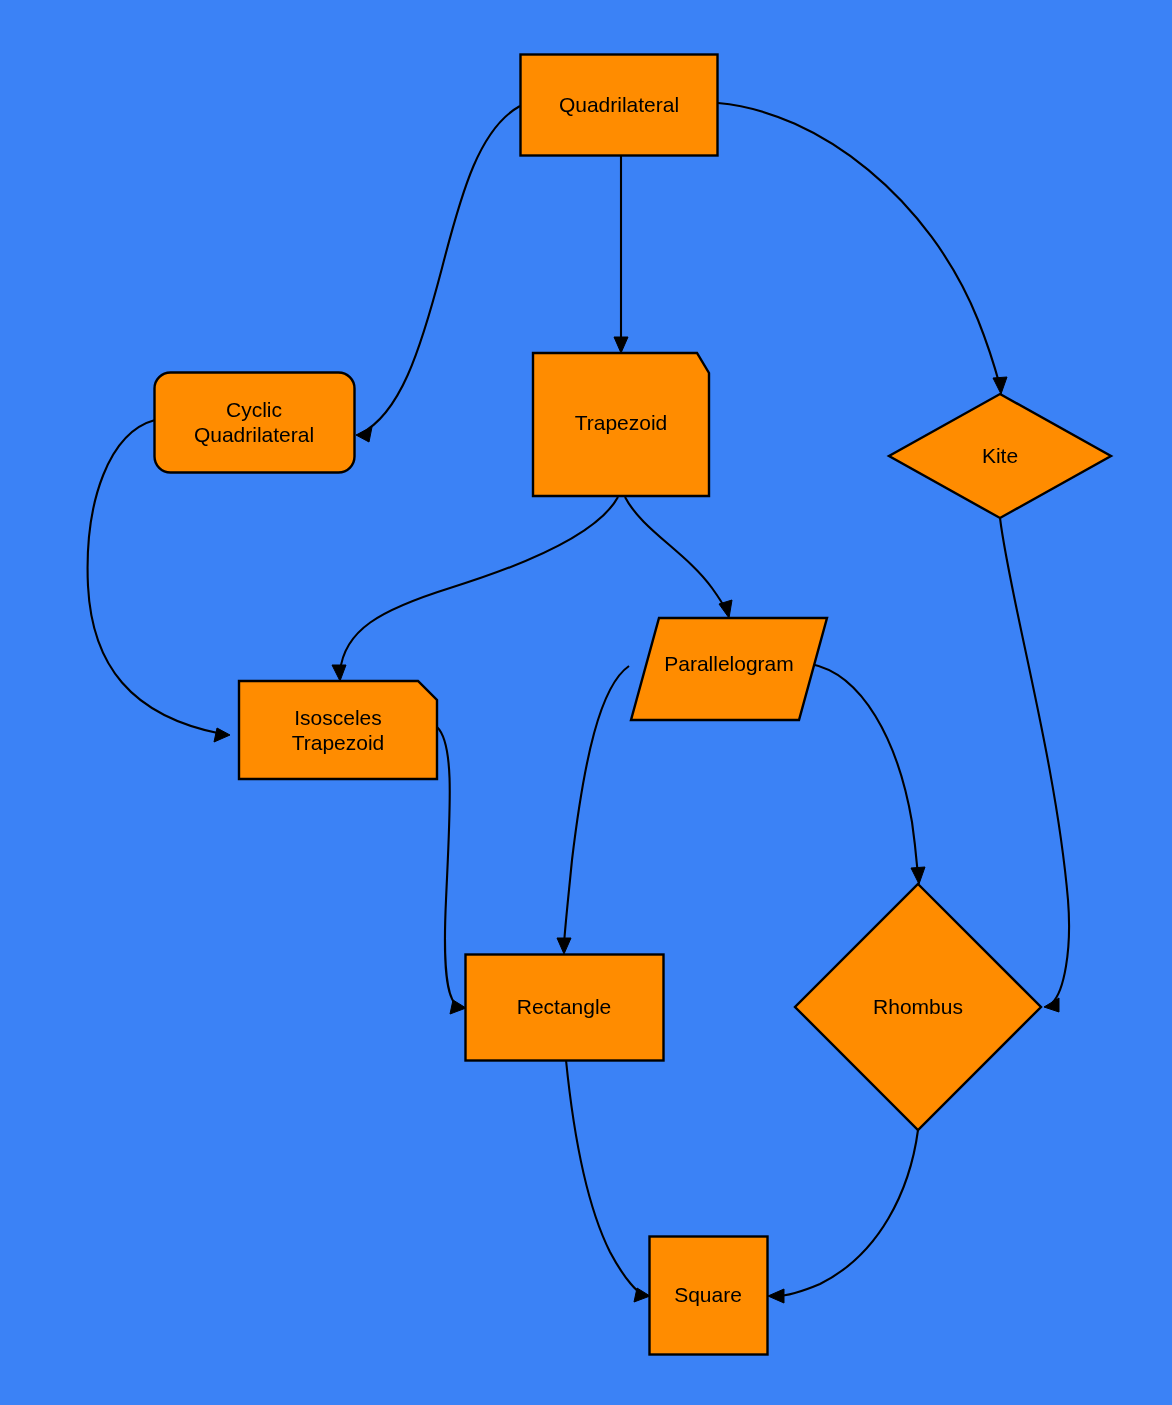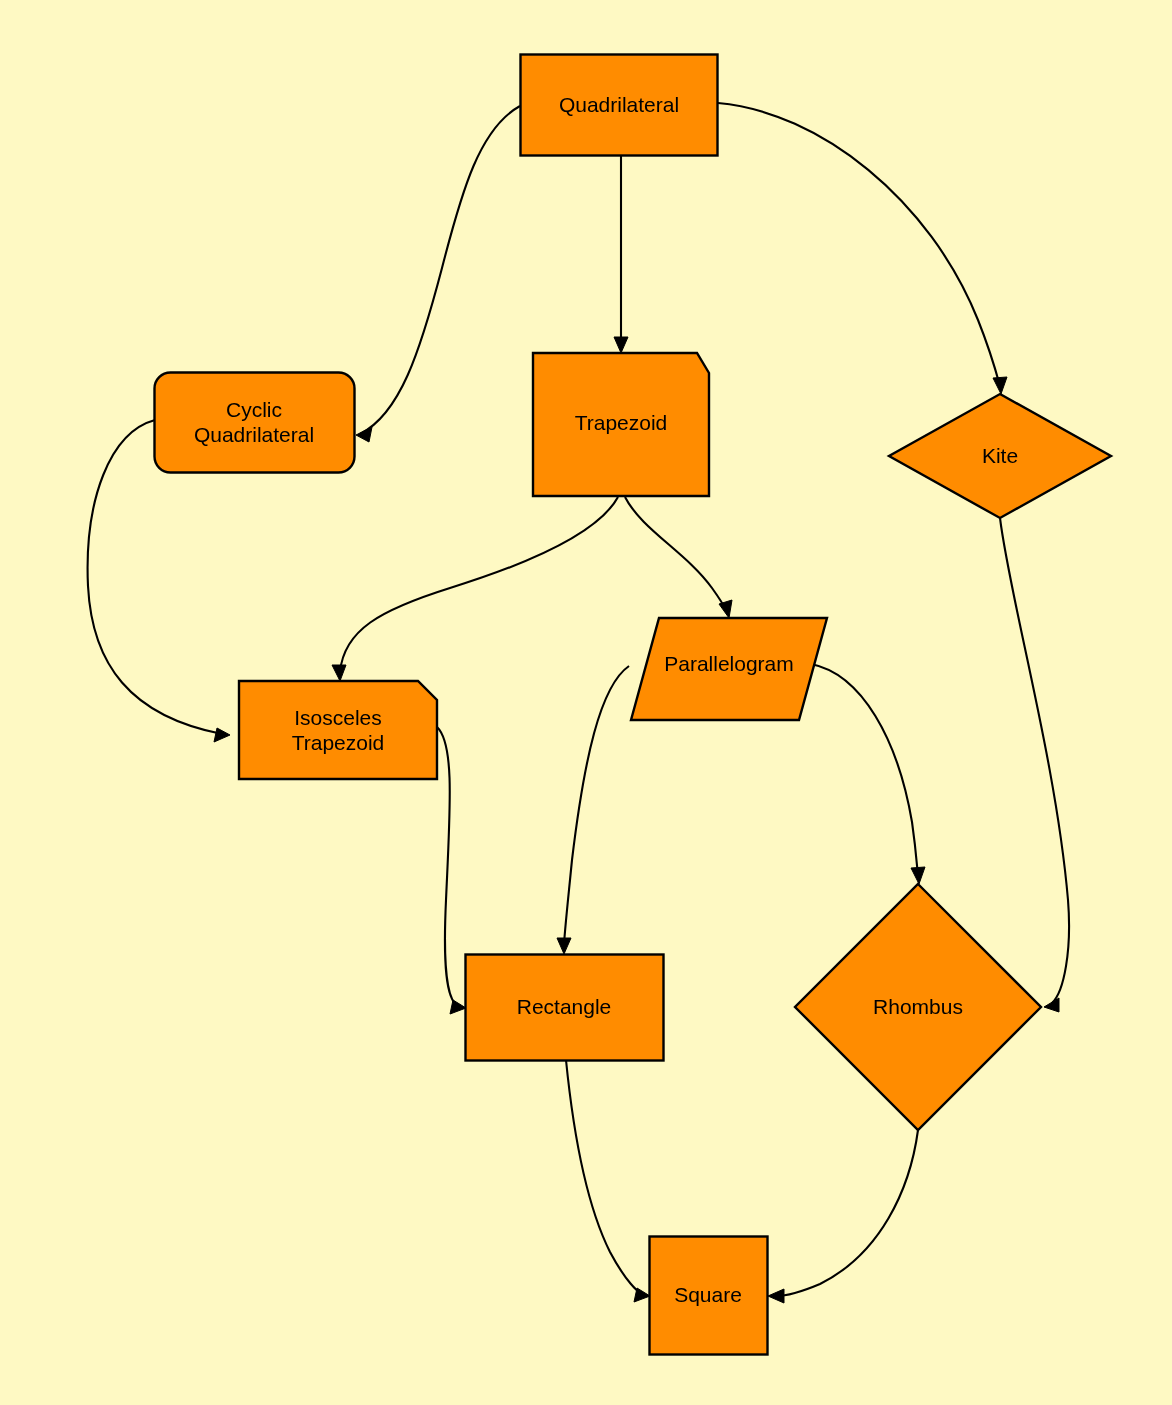--- a/index.html
+++ b/index.html
@@ -10,21 +10,21 @@
   body {
     width: 1172px;
     height: 1405px;
     font-family: "Liberation Sans", sans-serif;
     overflow: hidden;
   }
   #diagram-root {
     position: relative;
     width: 1172px;
     height: 1405px;
-    background: #fef9c3;
+    background: #3b82f6;
   }
   svg#graph {
     display: block;
     width: 1172px;
     height: 1405px;
   }
   .node-shape {
     fill: #ff8c00;
     stroke: #000000;
     stroke-width: 2.4;

